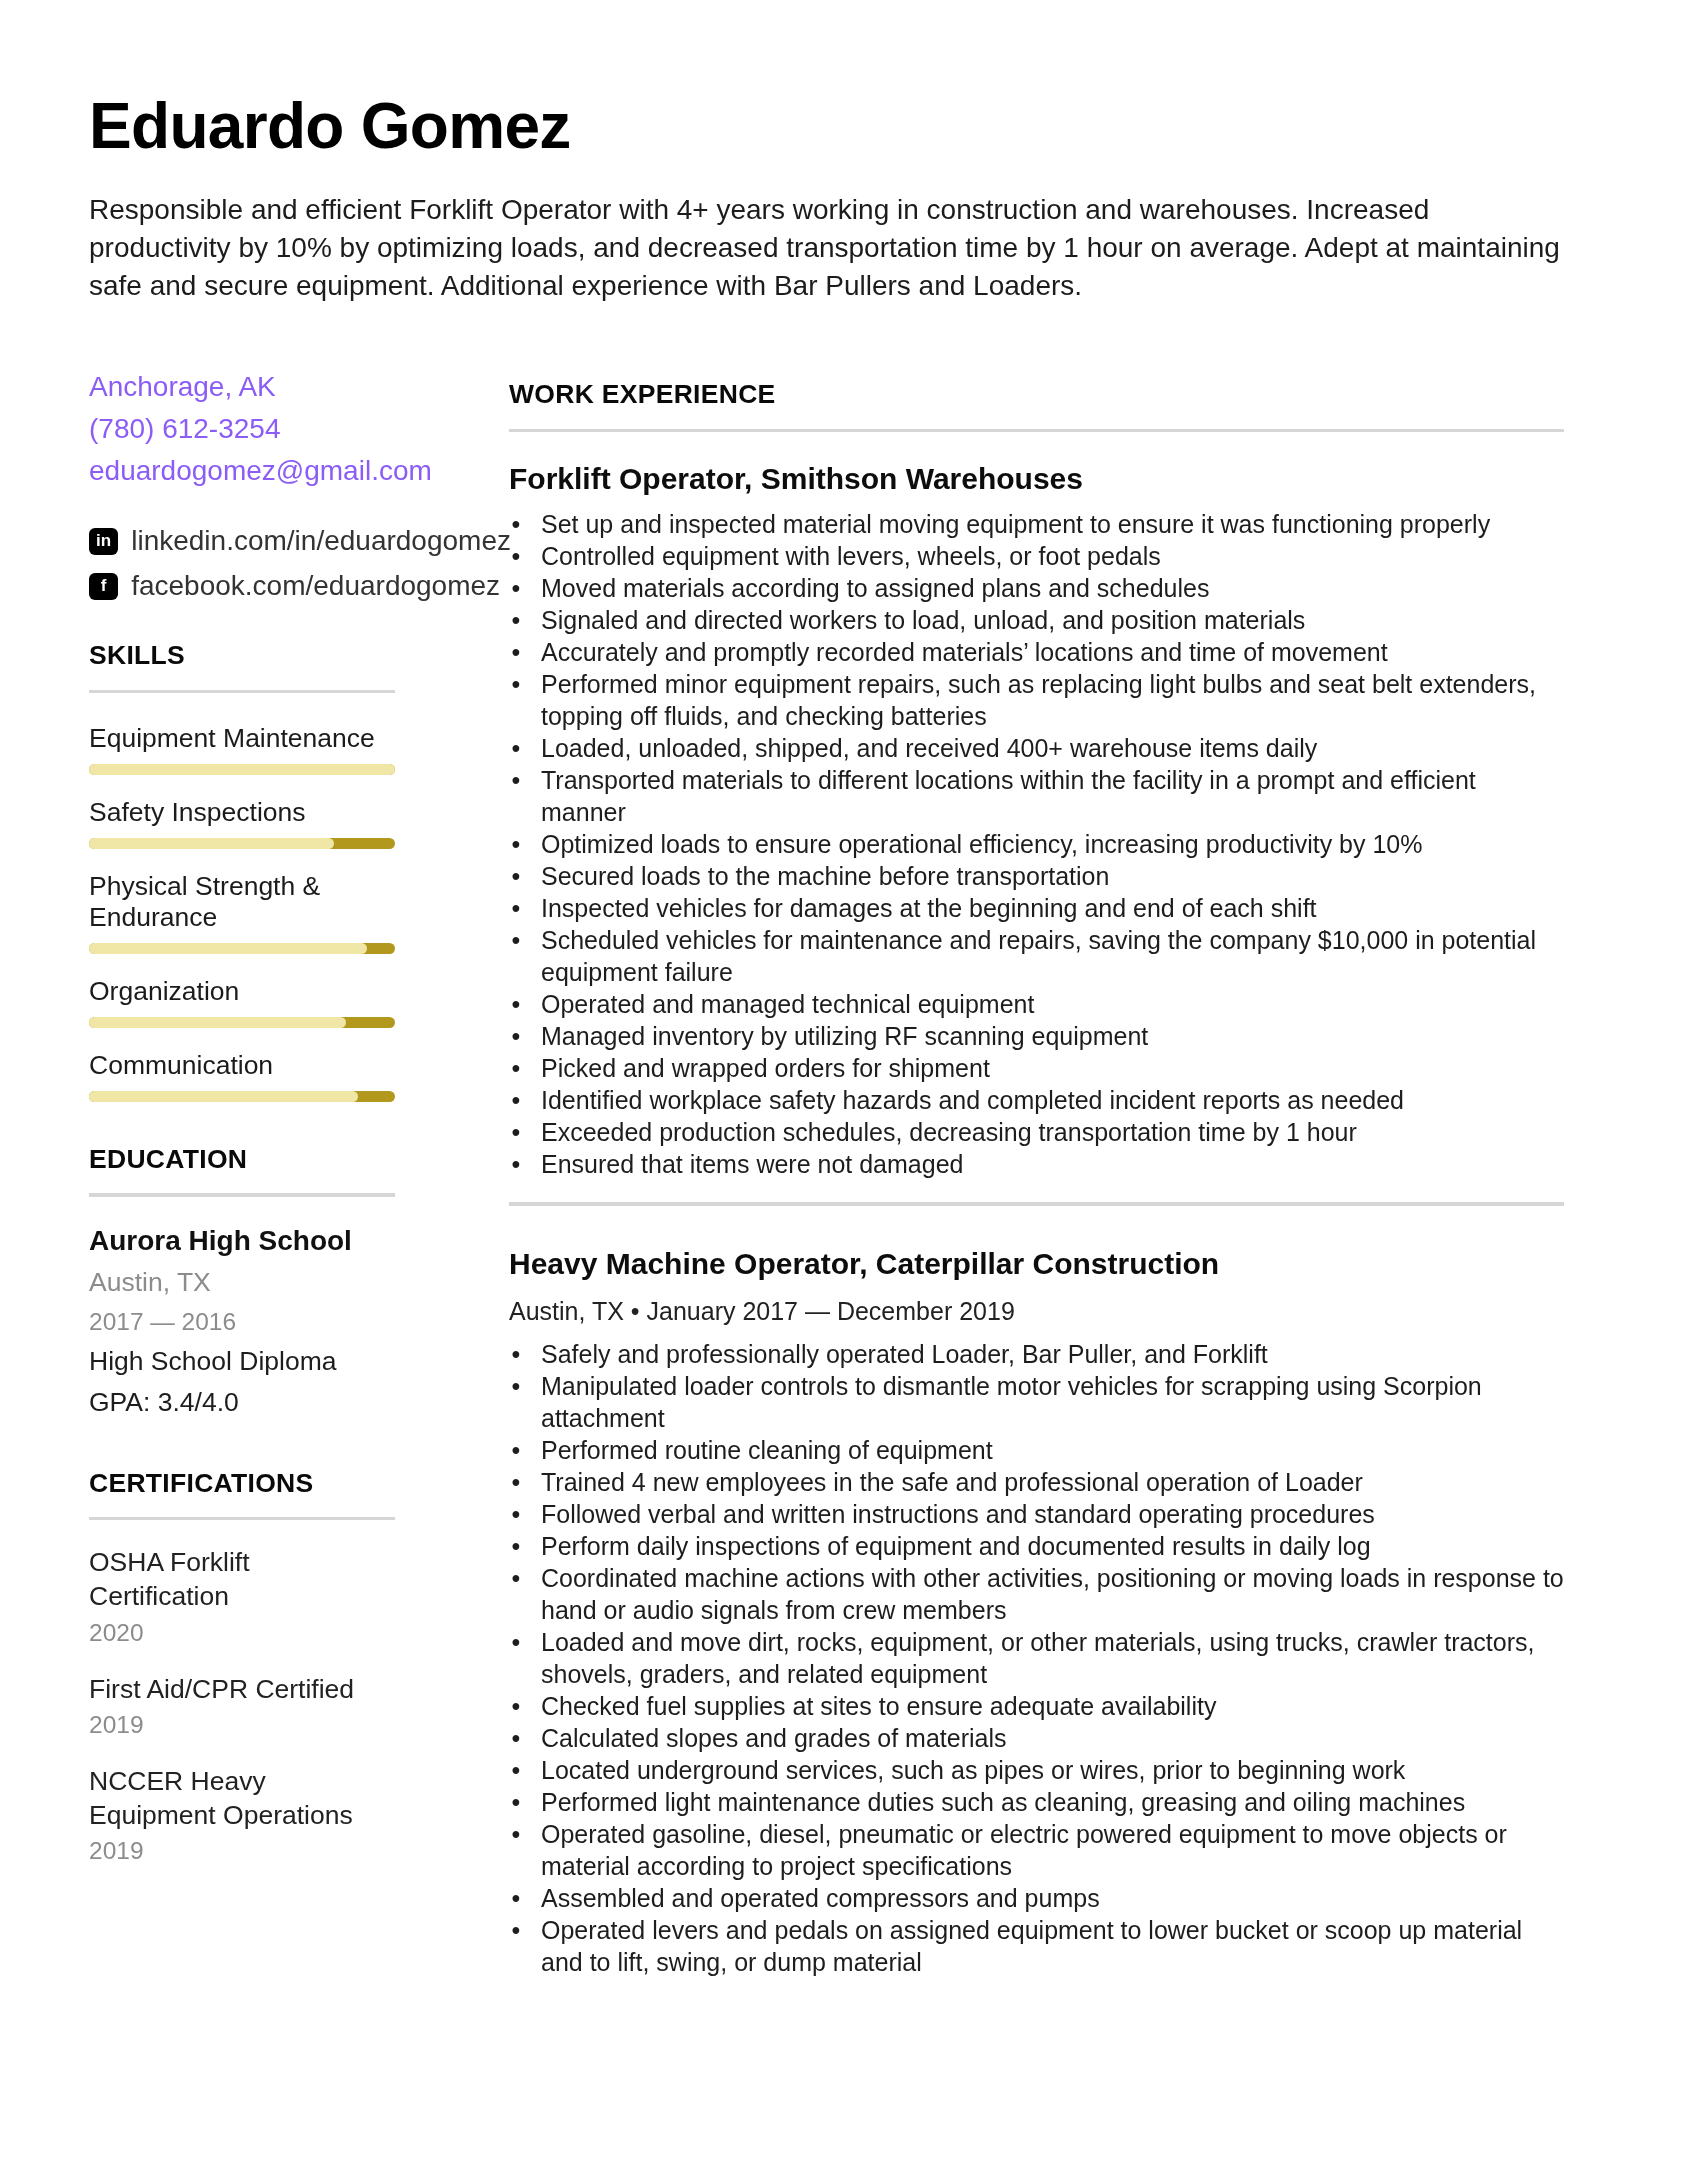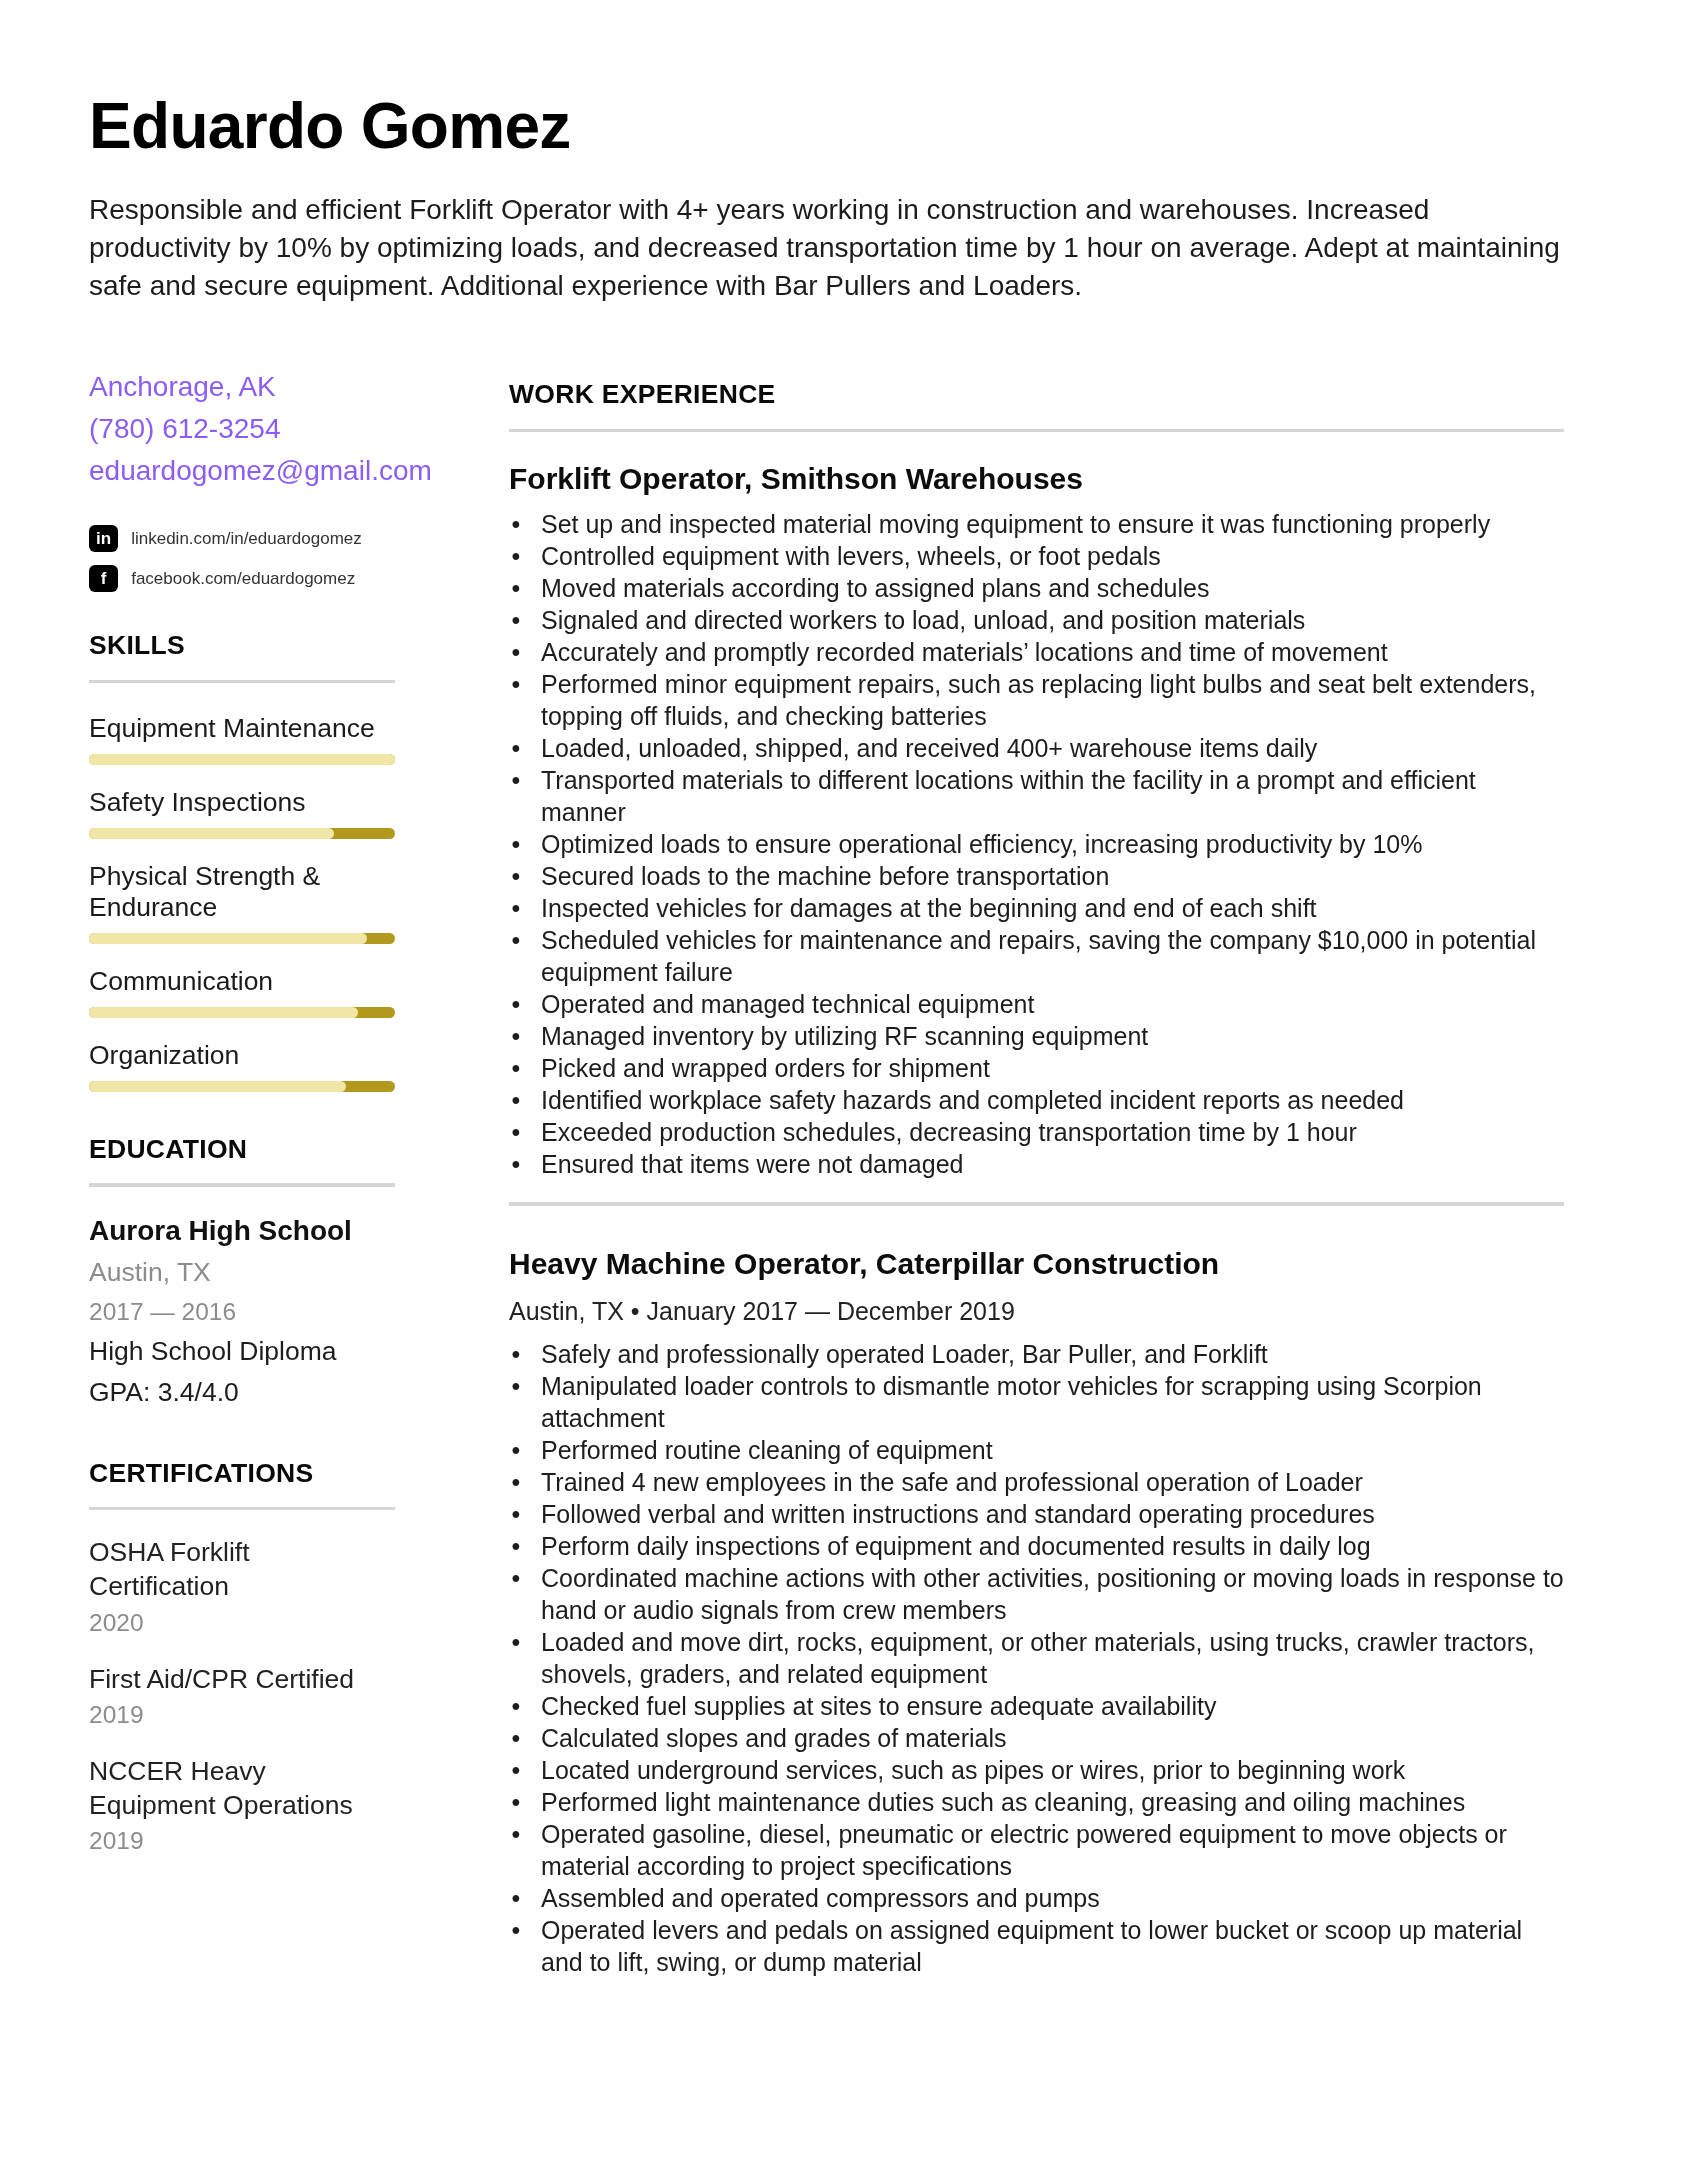--- a/index.html
+++ b/index.html
@@ -28,21 +28,21 @@
   .sidebar{width:306px;flex:0 0 306px;}
   .main{margin-left:114px;width:1055px;flex:0 0 1055px;padding-top:13.2px;}
 
   
   .contact-line{font-size:28px;line-height:42px;color:#8b5cf6;}
   .links{margin-top:33px;}
   .link{display:flex;align-items:center;gap:13.2px;margin-bottom:13.2px;}
   .link-icon{width:29px;height:27px;border-radius:6px;background:#000;color:#fff;
     display:flex;align-items:center;justify-content:center;
     font-weight:700;font-size:17px;flex:0 0 29px;}
-  .link-text{font-size:17px;color:#333;}
+  .link-text{font-size:28px;color:#333;}
 
   
   h2.section{font-size:26.5px;font-weight:700;color:#0a0a0a;letter-spacing:0.3px;}
   .rule{height:3.3px;background:var(--rule);margin-top:18.5px;border:none;}
   .skills h2{margin-top:38px;}
   .education h2{margin-top:42px;}
   .certs h2{margin-top:50px;}
 
   
   .skills-list{margin-top:30px;}
@@ -126,29 +126,29 @@
       <div class="skill-fill" style="width: 80%;"></div>
     </div>
   </div>
             <div class="skill">
     <div class="skill-label">Physical Strength &amp; Endurance</div>
     <div class="skill-bar">
       <div class="skill-fill" style="width: 91%;"></div>
     </div>
   </div>
             <div class="skill">
+    <div class="skill-label">Organization</div>
+    <div class="skill-bar">
+      <div class="skill-fill" style="width: 84%;"></div>
+    </div>
+  </div>
+            <div class="skill">
     <div class="skill-label">Communication</div>
     <div class="skill-bar">
       <div class="skill-fill" style="width: 88%;"></div>
-    </div>
-  </div>
-            <div class="skill">
-    <div class="skill-label">Organization</div>
-    <div class="skill-bar">
-      <div class="skill-fill" style="width: 84%;"></div>
     </div>
   </div>
           </div>
       </section>
 
       <section class="education">
         <h2 class="section">EDUCATION</h2>
         <div class="rule"></div>
         <div class="school">Aurora High School</div>
         <div class="edu-loc">Austin, TX</div>

